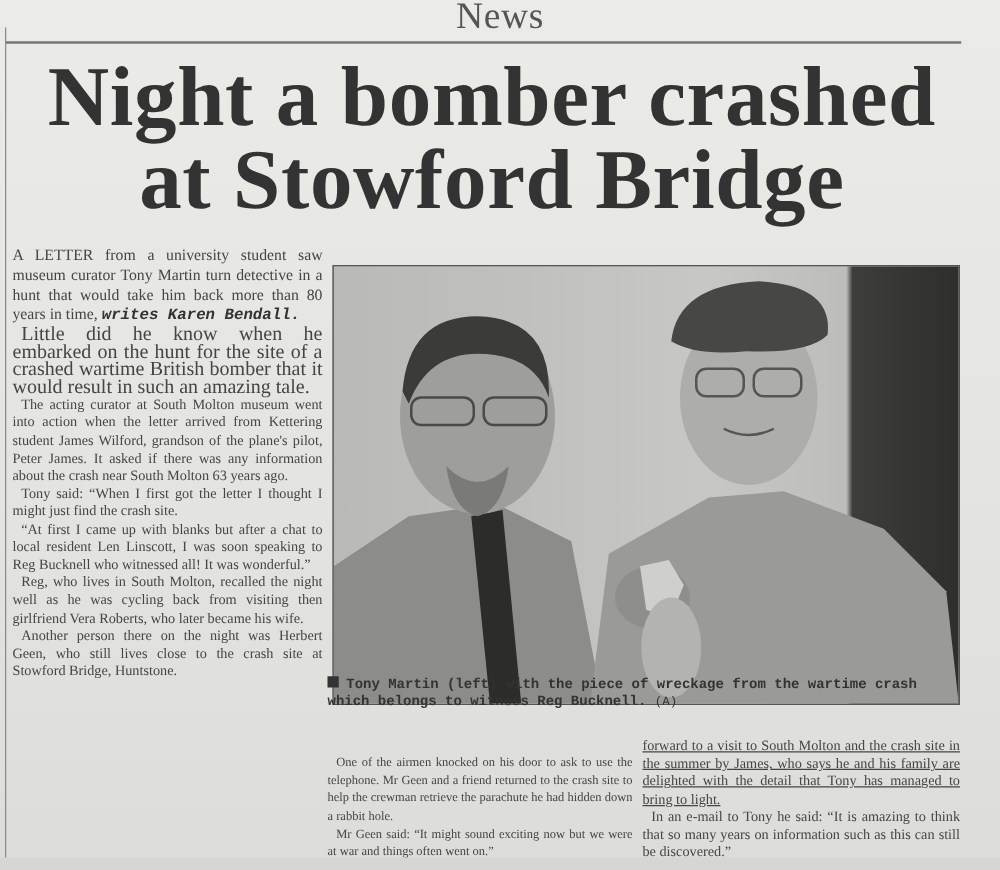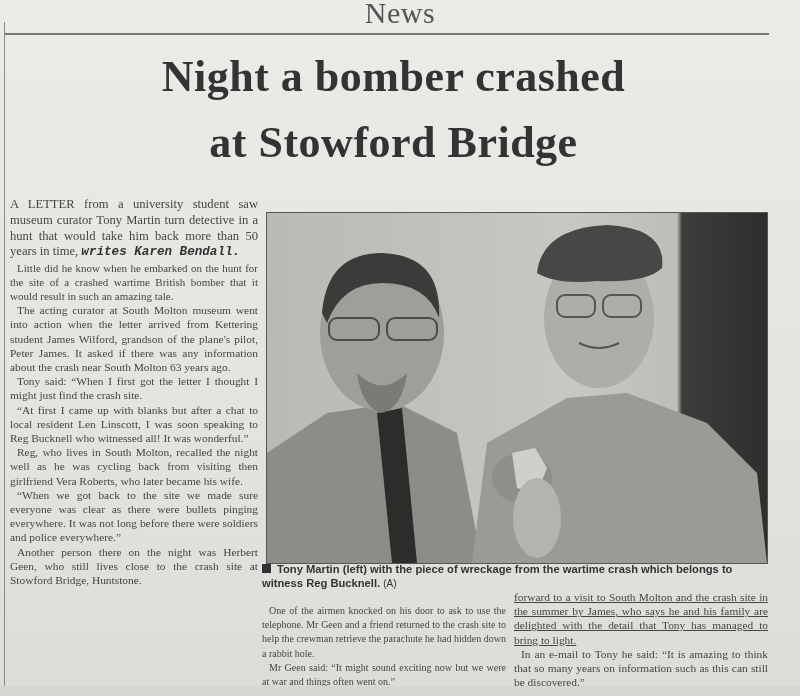--- a/index.html
+++ b/index.html
@@ -11,37 +11,37 @@
   .paper { position:absolute; inset:0; background:linear-gradient(180deg,#ebebe8 0%,#e3e3e0 60%,#dcdcd9 100%); }
   .section-label {
     position:absolute; left:0; width:800px; top:-4px; text-align:center;
     font-size:30px; color:#555; letter-spacing:0.5px;
   }
   .top-rule { position:absolute; left:4px; top:33px; width:765px; height:2px; background:#777; }
   .left-rule { position:absolute; left:4px; top:22px; width:1px; height:674px; background:#8a8a88; }
   .headline {
     position:absolute; left:6px; top:44px; width:775px; text-align:center;
     font-family:"Liberation Serif", serif; font-weight:bold; color:#333;
-    font-size:44px; line-height:66px; letter-spacing:0.5px;
+    font-size:68px; line-height:66px; letter-spacing:0.5px;
   }
   .col-left {
     position:absolute; left:10px; top:197px; width:248px;
     font-size:11.4px; line-height:14.2px; text-align:justify; color:#454542;
   }
   .col-left p { margin:0; text-indent:7px; }
   .col-left p.lead { text-indent:0; font-size:12.6px; line-height:15.8px; }
   .byline { font-weight:bold; font-style:italic; color:#333;font-family:Liberation Mono, monospace; }
   .photo {
     position:absolute; left:266px; top:212px; width:500px; height:350px;
     background:#9a9a96; overflow:hidden; border:1px solid #555;
   }
   .photo svg { display:block; }
   .caption {
-    position:absolute; left:262px; top:563px; width:510px;
-    font-family:Liberation Sans, sans-serif; font-weight:bold; font-size:11.2px; line-height:13.5px; color:#333;
+    position:absolute; left:262px; top:541px; width:510px;
+    font-family:Liberation Mono, monospace; font-weight:bold; font-size:11.2px; line-height:13.5px; color:#333;
   }
   .caption .sq { display:inline-block; width:9px; height:9px; background:#333; margin-right:6px; vertical-align:0; }
   .caption .credit { font-weight:normal; font-size:10px; }
   .col-mid {
     position:absolute; left:262px; top:604px; width:244px;
     font-size:10px; line-height:14.2px; text-align:justify; color:#454542;
   }
   .col-right {
     position:absolute; left:514px; top:590px; width:254px;
     font-size:11.4px; line-height:14.2px; text-align:justify; color:#454542;
@@ -57,27 +57,26 @@
   <div class="section-label">News</div>
   <div class="top-rule"></div>
   <div class="left-rule"></div>
 
   <h1 class="headline" style="margin:0;">
     <span>Night a bomber crashed</span><br>
     <span>at Stowford Bridge</span>
   </h1>
 
   <div class="col-left">
-    <p class="lead"><span>A LETTER from a university student saw museum curator Tony Martin turn detective in a hunt that would take him back more than 50 years in time, </span><span class="byline">writes Karen Bendall.</span></p>
-    <p style="font-size:11px;line-height:14px;">Little did he know when he embarked on the hunt for the site of a crashed wartime British bomber that it would result in such an amazing tale.</p>
+    <p class="lead"><span>A LETTER from a university student saw museum curator Tony Martin turn detective in a hunt that would take him back more than 80 years in time, </span><span class="byline">writes Karen Bendall.</span></p>
+    <p style="font-size:16px;line-height:14px;">Little did he know when he embarked on the hunt for the site of a crashed wartime British bomber that it would result in such an amazing tale.</p>
     <p>The acting curator at South Molton museum went into action when the letter arrived from Kettering student James Wilford, grandson of the plane's pilot, Peter James. It asked if there was any information about the crash near South Molton 63 years ago.</p>
     <p>Tony said: “When I first got the letter I thought I might just find the crash site.</p>
     <p>“At first I came up with blanks but after a chat to local resident Len Linscott, I was soon speaking to Reg Bucknell who witnessed all! It was wonderful.”</p>
     <p>Reg, who lives in South Molton, recalled the night well as he was cycling back from visiting then girlfriend Vera Roberts, who later became his wife.</p>
-    <p>“When we got back to the site we made sure everyone was clear as there were bullets pinging everywhere. It was not long before there were soldiers and police everywhere.”</p>
     <p>Another person there on the night was Herbert Geen, who still lives close to the crash site at Stowford Bridge, Huntstone.</p>
   </div>
 
   <div class="photo">
     <svg width="500" height="350" viewBox="0 0 500 350">
       <defs>
         <linearGradient id="bg" x1="0" y1="0" x2="1" y2="0">
           <stop offset="0" stop-color="#b9b9b5"></stop>
           <stop offset="0.6" stop-color="#c7c7c3"></stop>
           <stop offset="0.82" stop-color="#bdbdb9"></stop>

